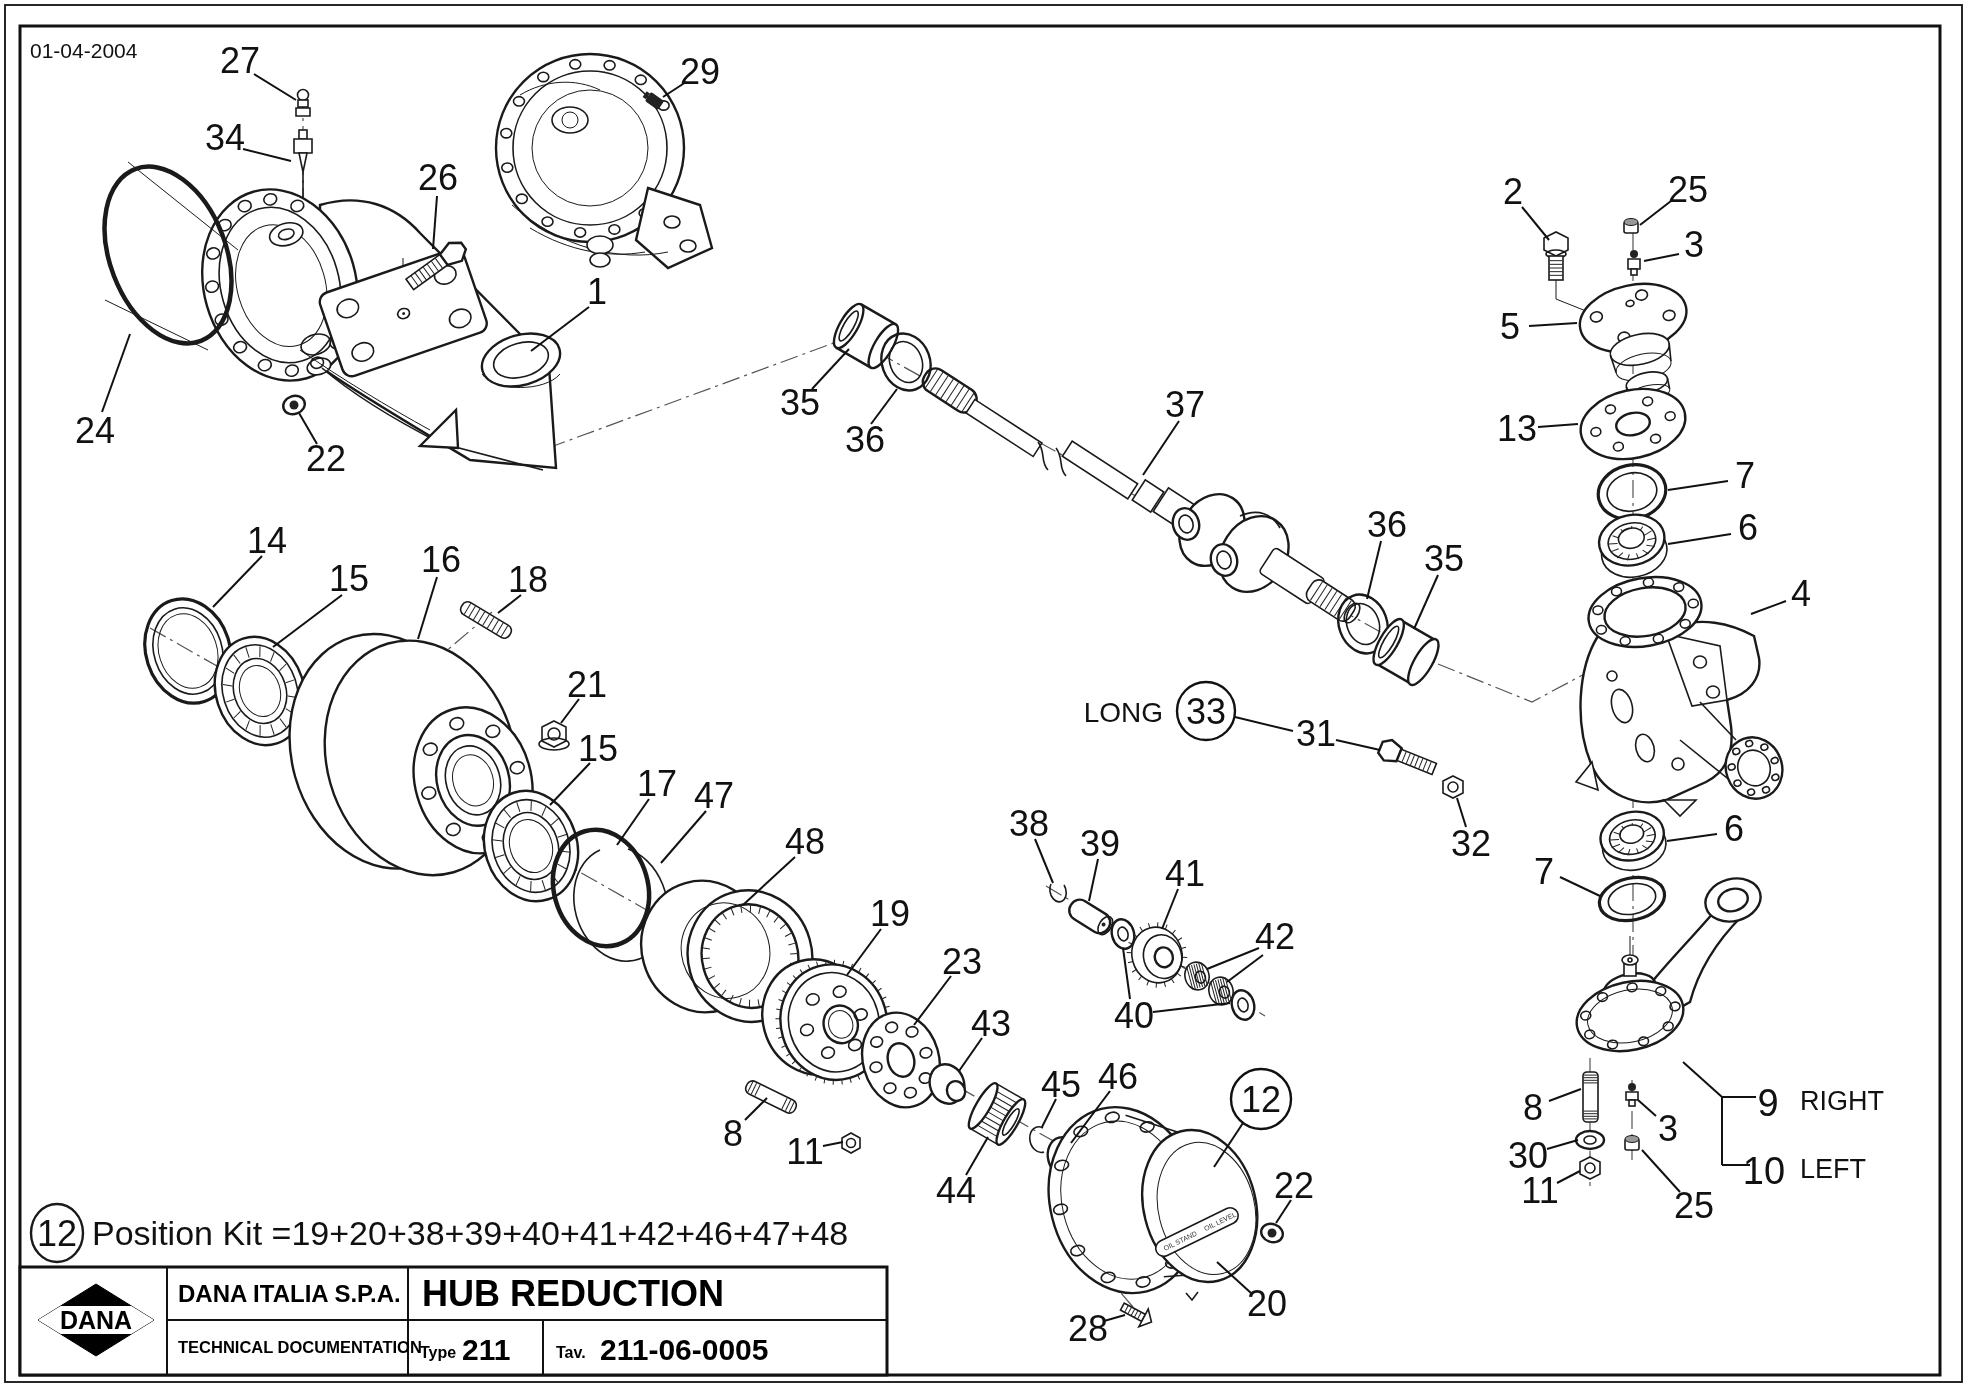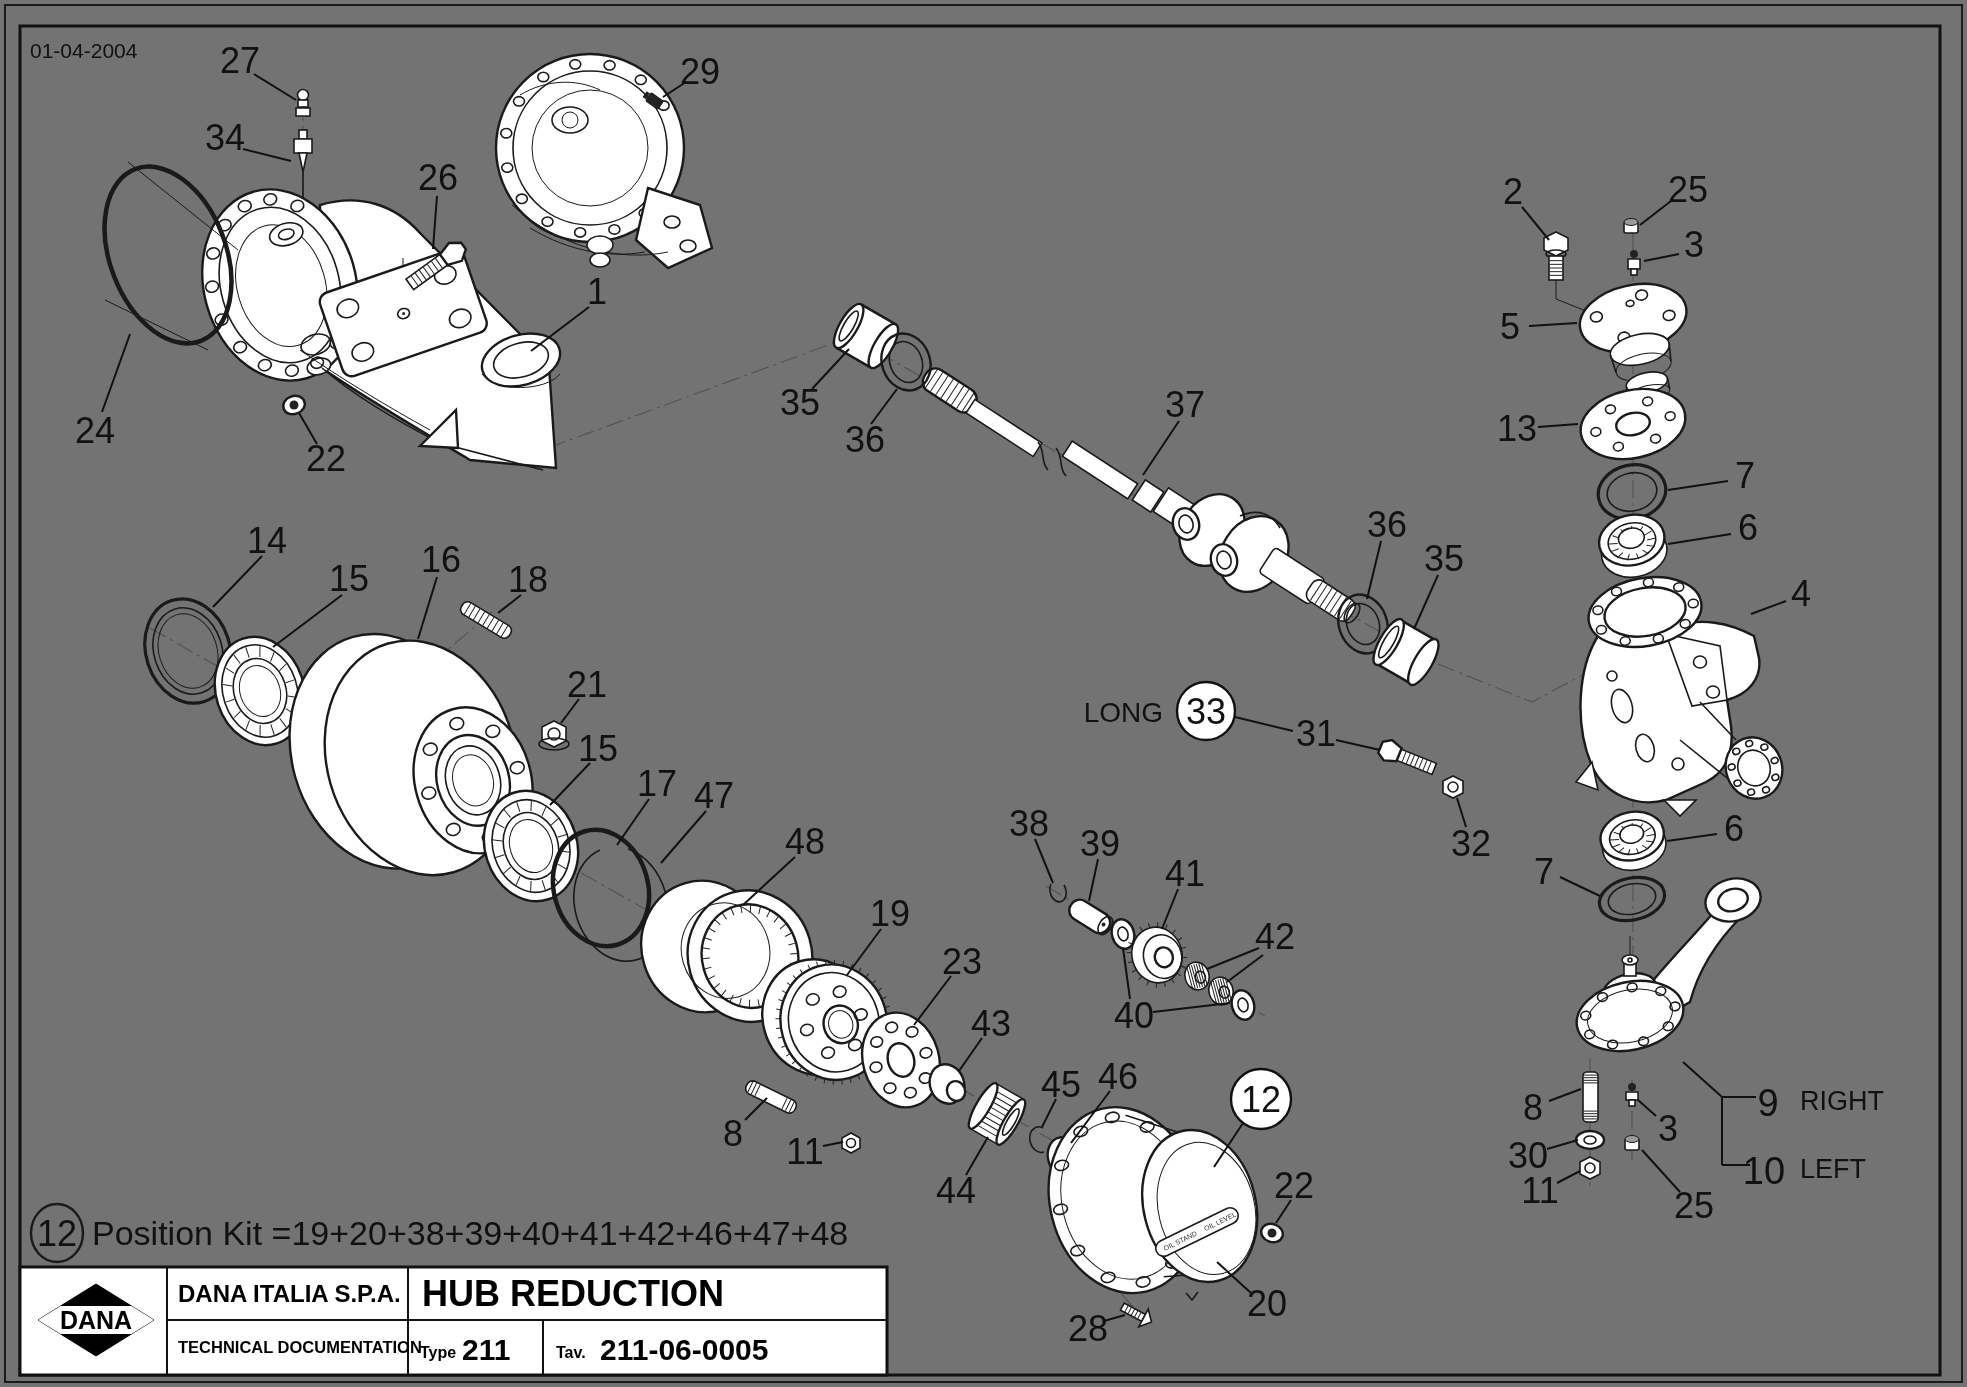--- a/index.html
+++ b/index.html
@@ -1,16 +1,16 @@
 <!DOCTYPE html>
 <html><head>
 <meta charset="utf-8">
 <style>
   html,body{margin:0;padding:0;background:#e8e8e8;font-family:"Liberation Sans",sans-serif;}
-  .page{position:relative;width:1967px;height:1387px;background:#737373;margin:0 auto;overflow:hidden;}
+  .page{position:relative;width:1967px;height:1387px;background:#ffffff;margin:0 auto;overflow:hidden;}
   svg{position:absolute;inset:0;}
   .p1 {fill:none;stroke:#1a1a1a;stroke-width:1.6;}
   .p1t{fill:none;stroke:#1a1a1a;stroke-width:1;}
   .p2 {fill:none;stroke:#1a1a1a;stroke-width:2.4;}
   .p2w{fill:#fff;stroke:#1a1a1a;stroke-width:2.4;}
   .p1w{fill:#fff;stroke:#1a1a1a;stroke-width:1.6;}
   .p3 {fill:none;stroke:#1a1a1a;stroke-width:3.2;}
   .p4 {fill:none;stroke:#1a1a1a;stroke-width:4.5;}
   .pf {fill:#222;stroke:none;}
   .cl {fill:none;stroke:#555;stroke-width:1.2;stroke-dasharray:18 5 3 5;}

